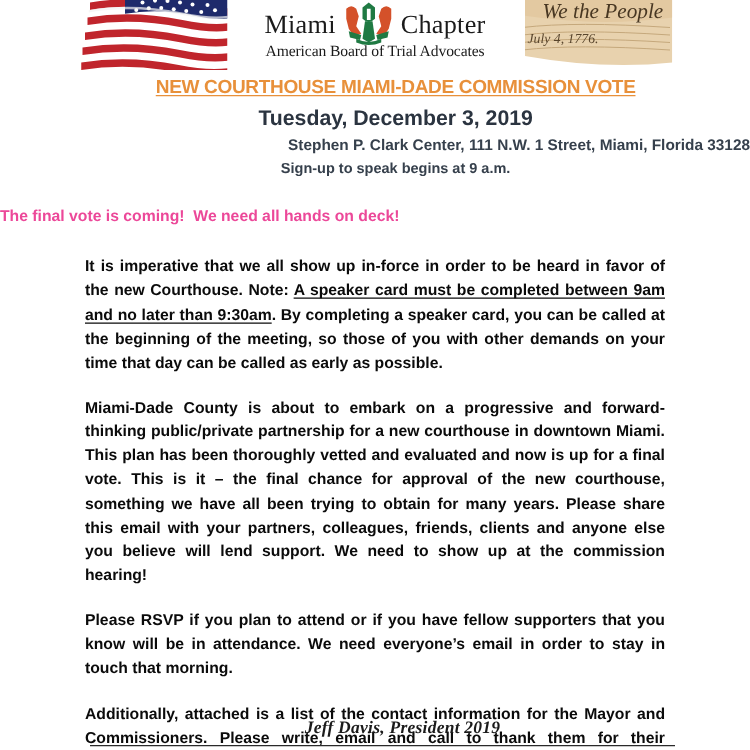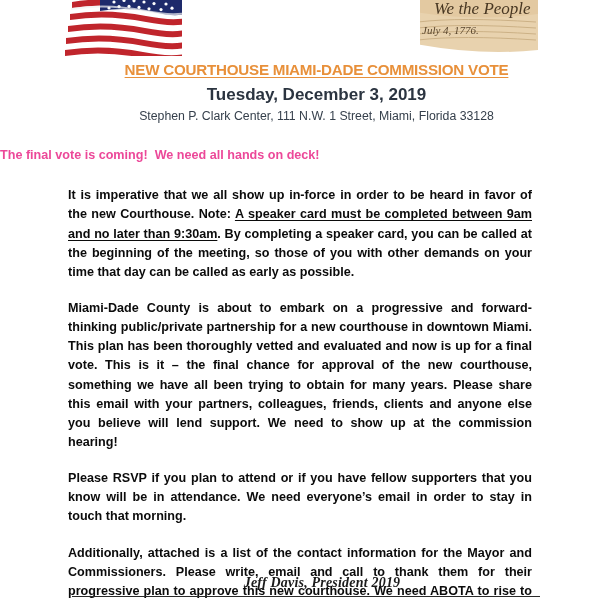--- a/index.html
+++ b/index.html
@@ -92,23 +92,24 @@
   }
   .event-date {
     color: #2b3440;
     font-weight: bold;
     font-size: 17px;
     line-height: 1.5;
     margin-top: 2px;
   }
   .event-address {
     color: #36404c;
-    font-weight: normal;
+    font-weight: bold;
     font-size: 12.3px;
     line-height: 1.55;
+    text-align: right;
   }
   .event-signup {
     color: #36404c;
     font-weight: bold;
     font-size: 11.6px;
     line-height: 1.55;
   }
   .rally-line {
     color: #ec4899;
     font-weight: bold;
@@ -199,20 +200,42 @@
           <circle cx="87" cy="8.8" r="1.6"></circle>
             <circle cx="99" cy="9.6" r="1.6"></circle>
           <circle cx="110" cy="8.2" r="1.6"></circle>
         </g>
 
         <path d="M9,8 Q44,2 84,10 Q109,15 124,12 L124,14 Q109,17 84,12 Q44,4 9,10 Z" fill="#f2f2f2" opacity="0.7"></path>
       </g>
     </svg>
   </div>
 
+  <div class="banner-center">
+    <div class="logo-row">
+      <span class="logo-word">Miami</span>
+      <span>
+        <svg class="crest" viewBox="0 0 44 36">
+
+          <path d="M4,6 Q8,2 12,6 L14,12 L12,20 L16,26 L10,28 L6,22 L4,14 Z" fill="#d4512a"></path>
+          <path d="M6,24 L16,27 L15,31 L7,29 Z" fill="#1f7a43"></path>
+
+          <path d="M40,6 Q36,2 32,6 L30,12 L32,20 L28,26 L34,28 L38,22 L40,14 Z" fill="#d4512a"></path>
+          <path d="M38,24 L28,27 L29,31 L37,29 Z" fill="#1f7a43"></path>
+
+          <path d="M22,1 L27,5 L27,14 Q22,19 17,14 L17,5 Z" fill="#1f7a43"></path>
+          <path d="M19,16 L25,16 L27,30 L22,33 L17,30 Z" fill="#1f7a43"></path>
+          <rect x="20.5" y="6" width="3" height="9" fill="#ffffff"></rect>
+          <path d="M12,30 Q22,35 32,30 L32,33 Q22,37 12,33 Z" fill="#1f7a43"></path>
+        </svg>
+      </span>
+      <span class="logo-word">Chapter</span>
+    </div>
+    <div class="logo-sub">American Board of Trial Advocates</div>
+  </div>
 
   <div class="banner-parchment">
     <svg class="parch-svg" width="118" height="56" viewBox="0 0 118 56">
       <rect x="0" y="0" width="118" height="56" fill="#ffffff"></rect>
       <path d="M-4,-4 L118,-4 L118,50 Q60,56 -4,44 Z" fill="#e8d2ae"></path>
       <path d="M-4,-4 L118,-4 L118,14 Q58,22 -4,12 Z" fill="#e3c9a1"></path>
       <g stroke="#b99a6b" stroke-width="0.8" fill="none" opacity="0.75">
         <path d="M-2,22 Q40,17 116,22"></path>
         <path d="M-2,28 Q40,23 116,28"></path>
         <path d="M-2,34 Q40,29 116,34"></path>
@@ -221,20 +244,21 @@
       <text x="14" y="14" font-family="Liberation Serif, serif" font-style="italic" font-size="17" fill="#3b2b18" opacity="0.92">We the People</text>
       <text x="2" y="34" font-family="Liberation Serif, serif" font-style="italic" font-size="11" fill="#4a3720" opacity="0.9">July 4, 1776.</text>
     </svg>
   </div>
 </div>
 
 <div class="title-block">
   <div class="main-title">NEW COURTHOUSE MIAMI-DADE COMMISSION VOTE</div>
   <div class="event-date">Tuesday, December 3, 2019</div>
   <div class="event-address">Stephen P. Clark Center, 111 N.W. 1 Street, Miami, Florida 33128</div>
+  <div class="event-signup">Sign-up to speak begins at 9 a.m.</div>
 </div>
 
 <div class="rally-line">The final vote is coming!  We need all hands on deck!</div>
 
 <div class="body-wrap">
 
   <p class="para p1"><span>It is imperative that we all show up in-force in order to be heard in favor of the new Courthouse.  Note: </span><span class="u">A speaker card must be completed between 9am and no later than 9:30am</span><span>. By completing a speaker card, you can be called at the beginning of the meeting, so those of you with other demands on your time that day can be called as early as possible.</span></p>
 
   <p class="para p2">Miami-Dade County is about to embark on a progressive and forward-thinking public/private partnership for a new courthouse in downtown Miami.  This plan has been thoroughly vetted and evaluated and now is up for a final vote.  This is it – the final chance for approval of the new courthouse, something we have all been trying to obtain for many years.  Please share this email with your partners, colleagues, friends, clients and anyone else you believe will lend support.  We need to show up at the commission hearing!</p>
 

